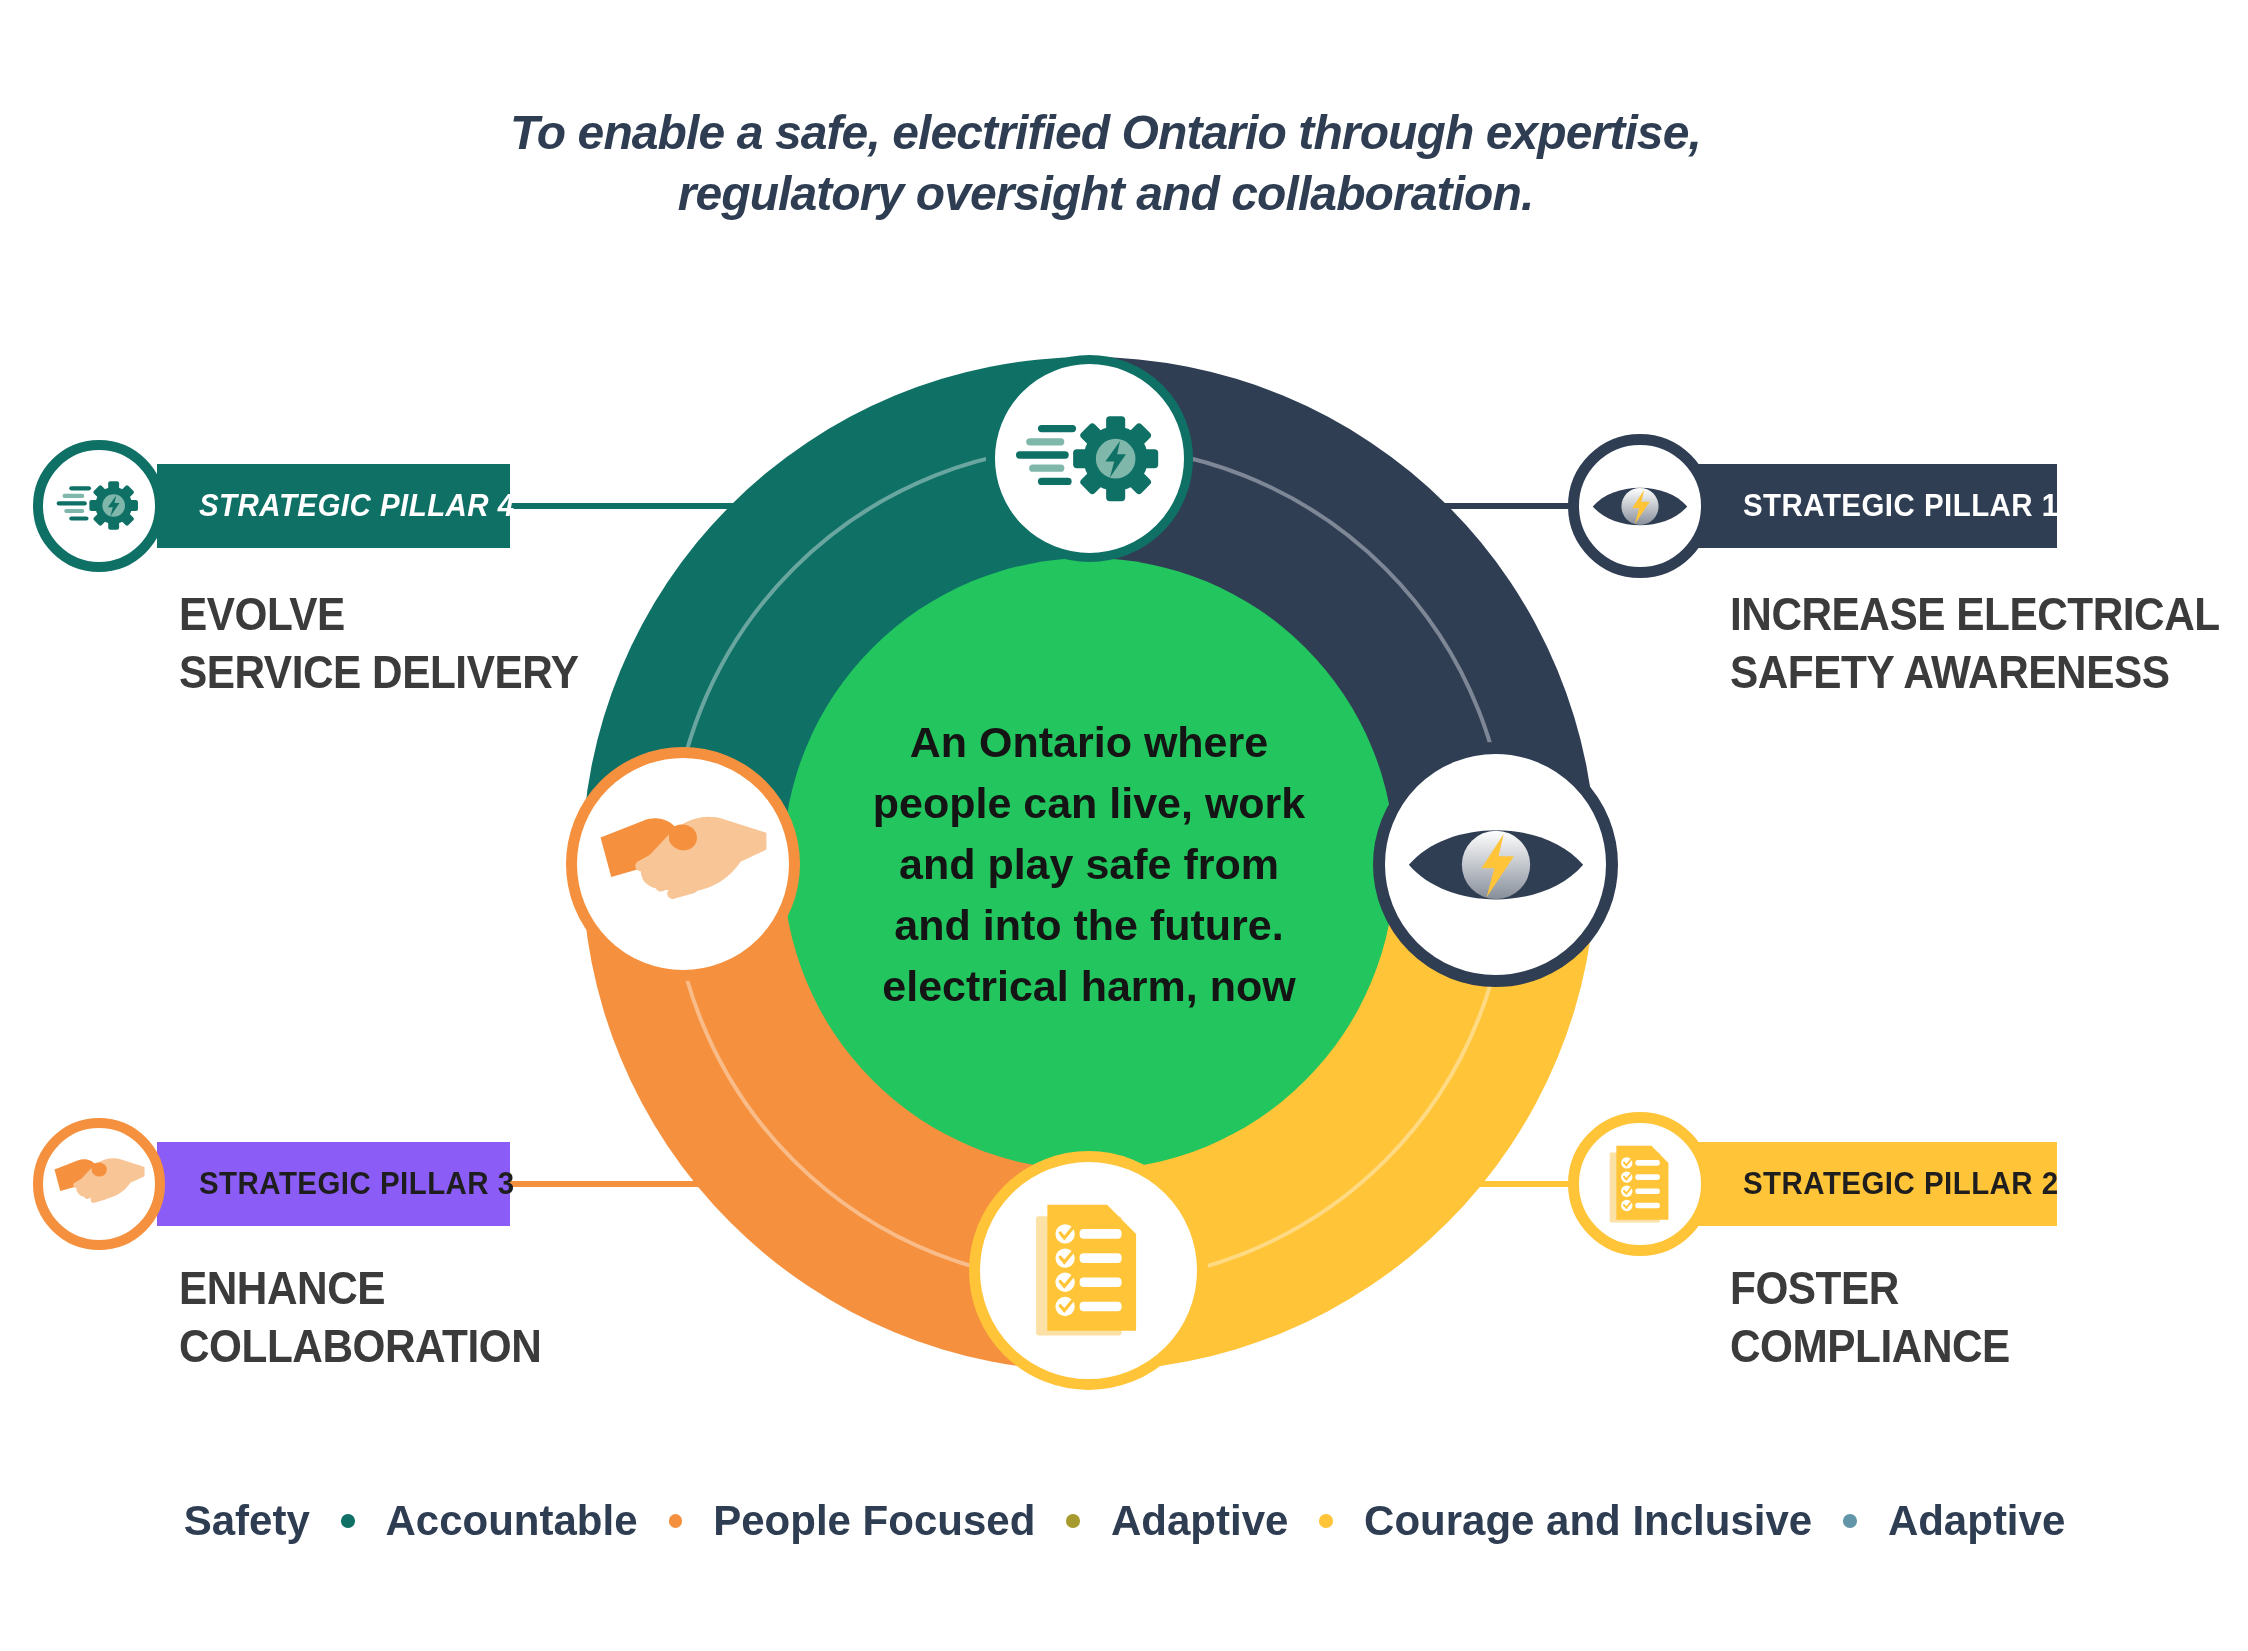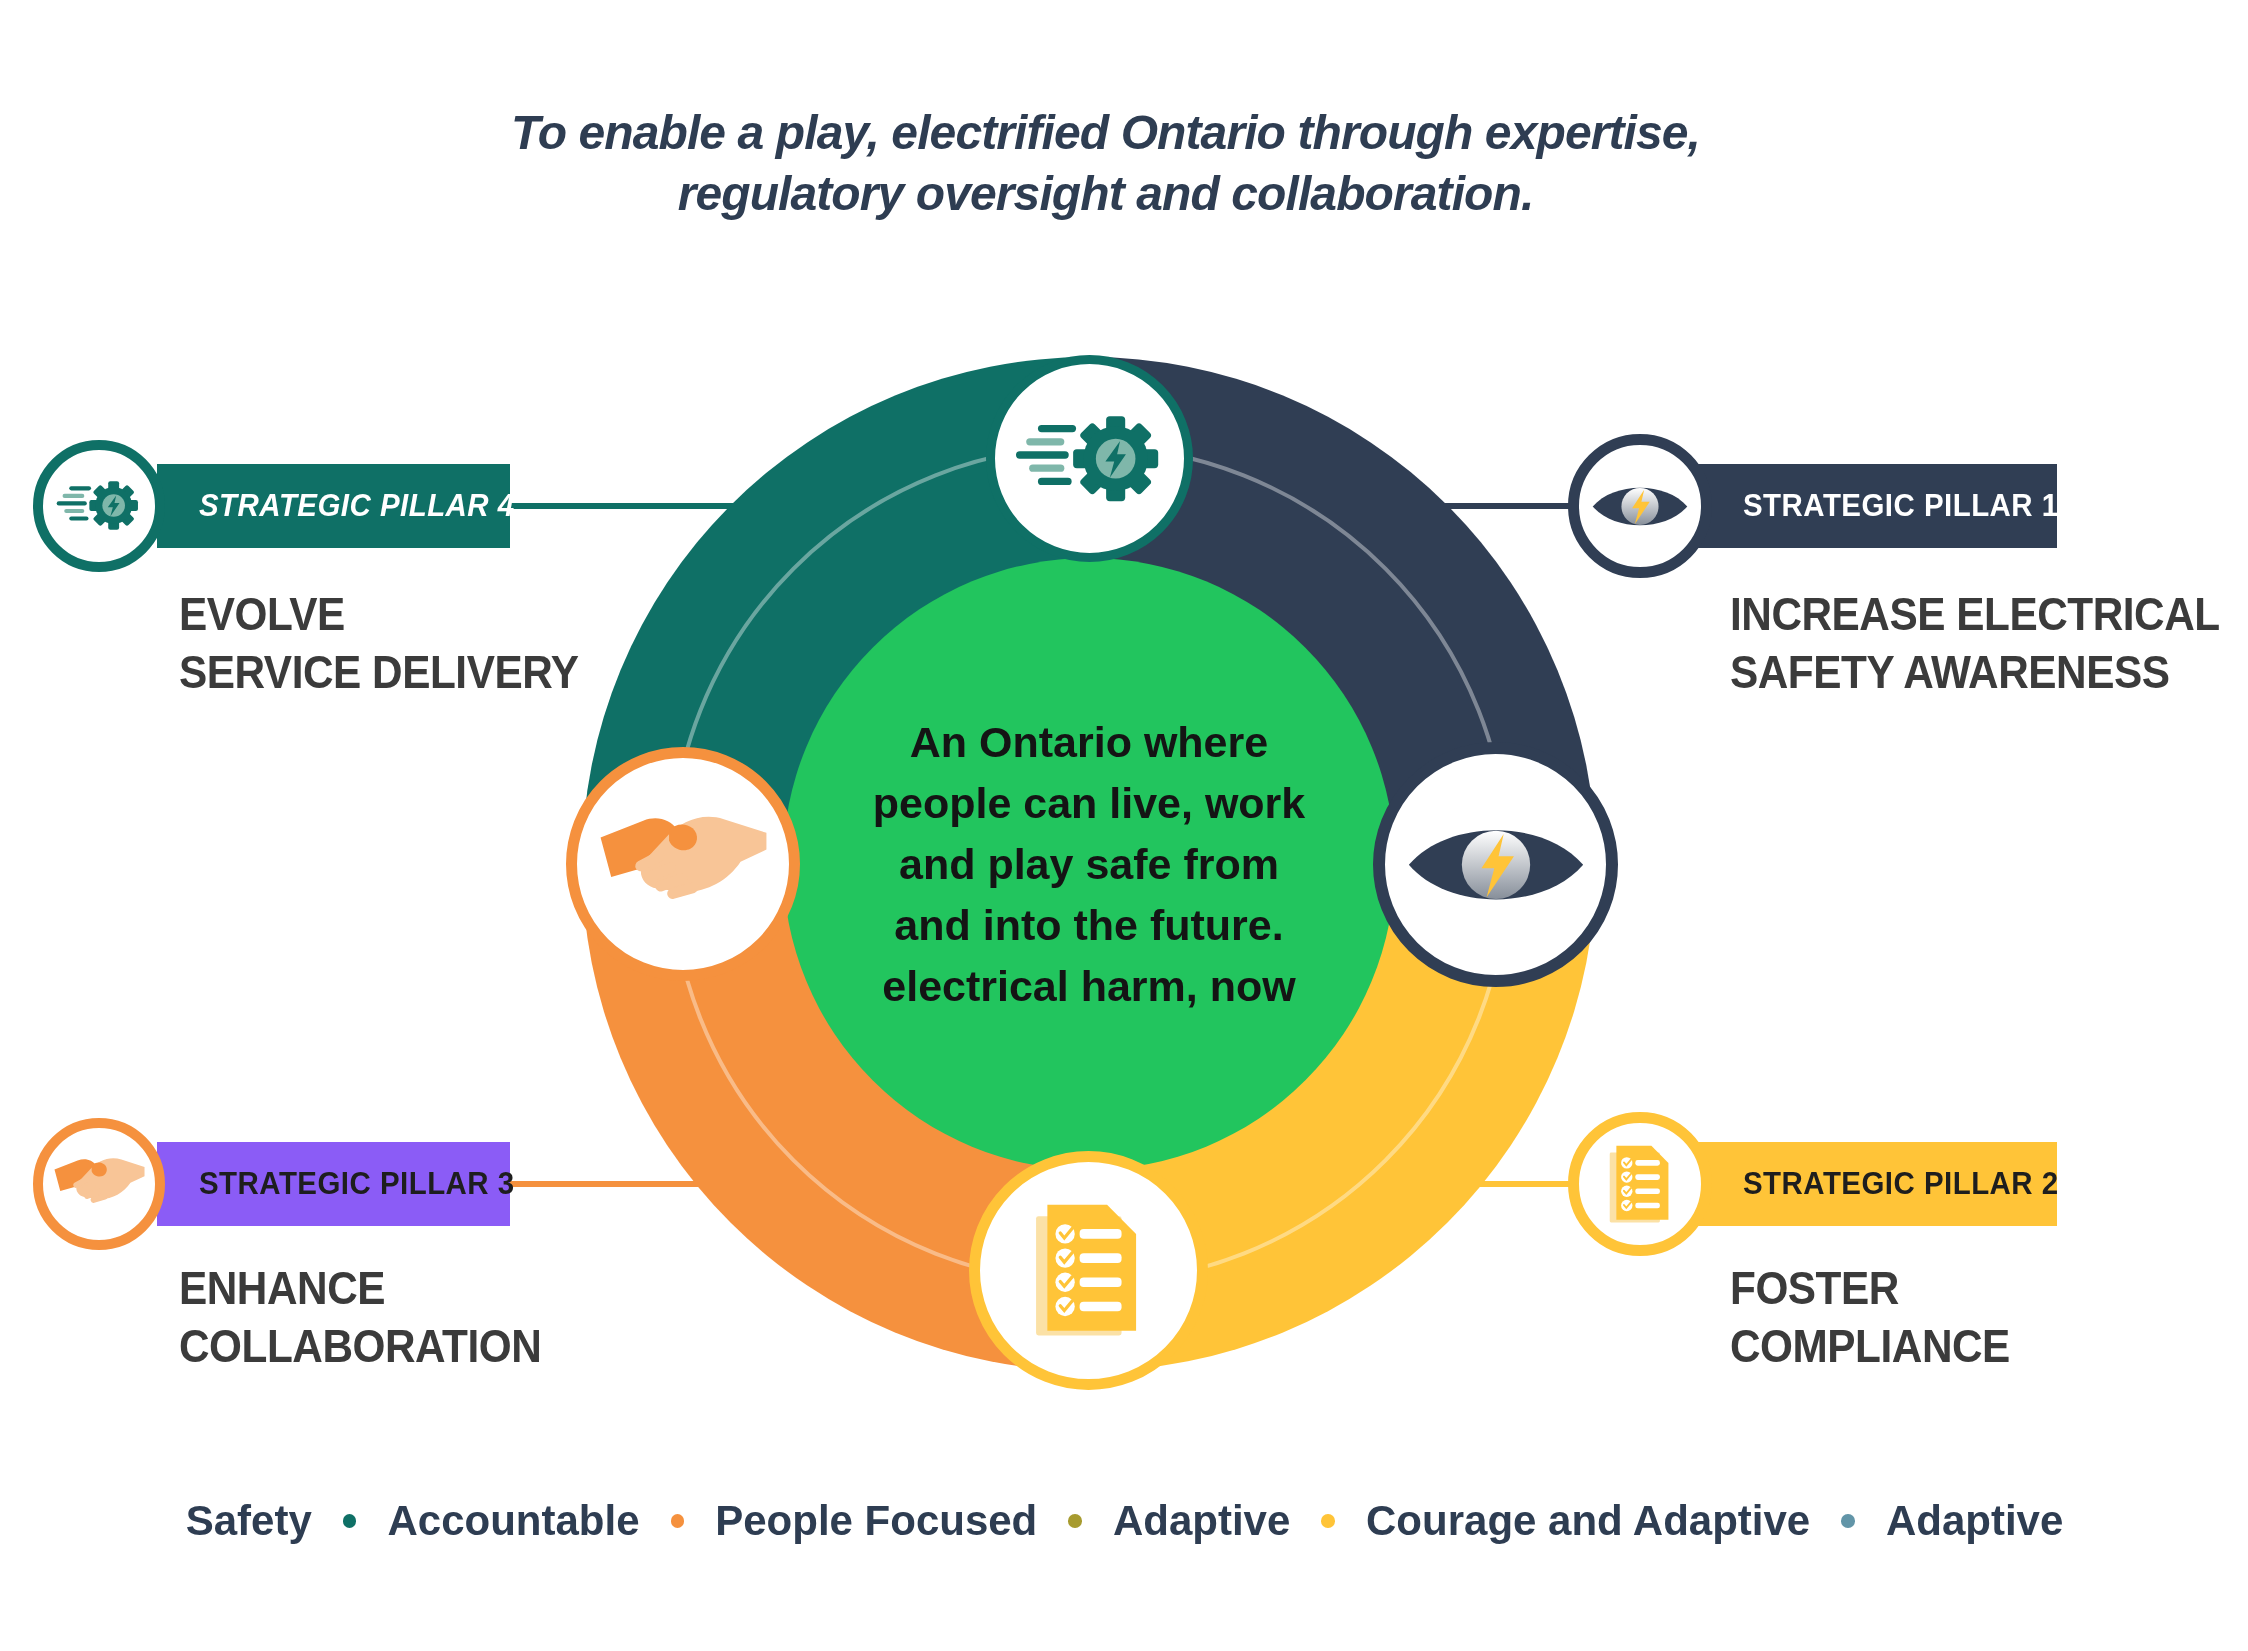--- a/index.html
+++ b/index.html
@@ -69,21 +69,21 @@
     <linearGradient id="silverGrad" x1="0" y1="0" x2="0" y2="1">
       <stop offset="0" stop-color="#ffffff"></stop>
       <stop offset="1" stop-color="#878f9a"></stop>
     </linearGradient>
   </defs>
 </svg>
 
 <div class="canvas">
 
   <div class="title">
-    <div>To enable a play, electrified Ontario through expertise,</div>
+    <div>To enable a safe, electrified Ontario through expertise,</div>
     <div>regulatory oversight and collaboration.</div>
   </div>
 
   <div class="conn conn-p4"></div>
   <div class="conn conn-p1"></div>
   <div class="conn conn-p3"></div>
   <div class="conn conn-p2"></div>
 
   <div class="ring"></div>
   <div class="ring-arc"></div>
@@ -255,19 +255,19 @@
 
   <div class="values">
     <span>Safety</span>
     <span class="dot" style="background: rgb(15, 112, 102);"></span>
     <span>Accountable</span>
     <span class="dot" style="background: rgb(245, 145, 62);"></span>
     <span>People Focused</span>
     <span class="dot" style="background: rgb(167, 155, 47);"></span>
     <span>Adaptive</span>
     <span class="dot" style="background: rgb(255, 196, 56);"></span>
-    <span>Courage and Adaptive</span>
+    <span>Courage and Inclusive</span>
     <span class="dot" style="background: rgb(98, 149, 168);"></span>
     <span>Adaptive</span>
   </div>
 
 </div>
 
 
 </body></html>

